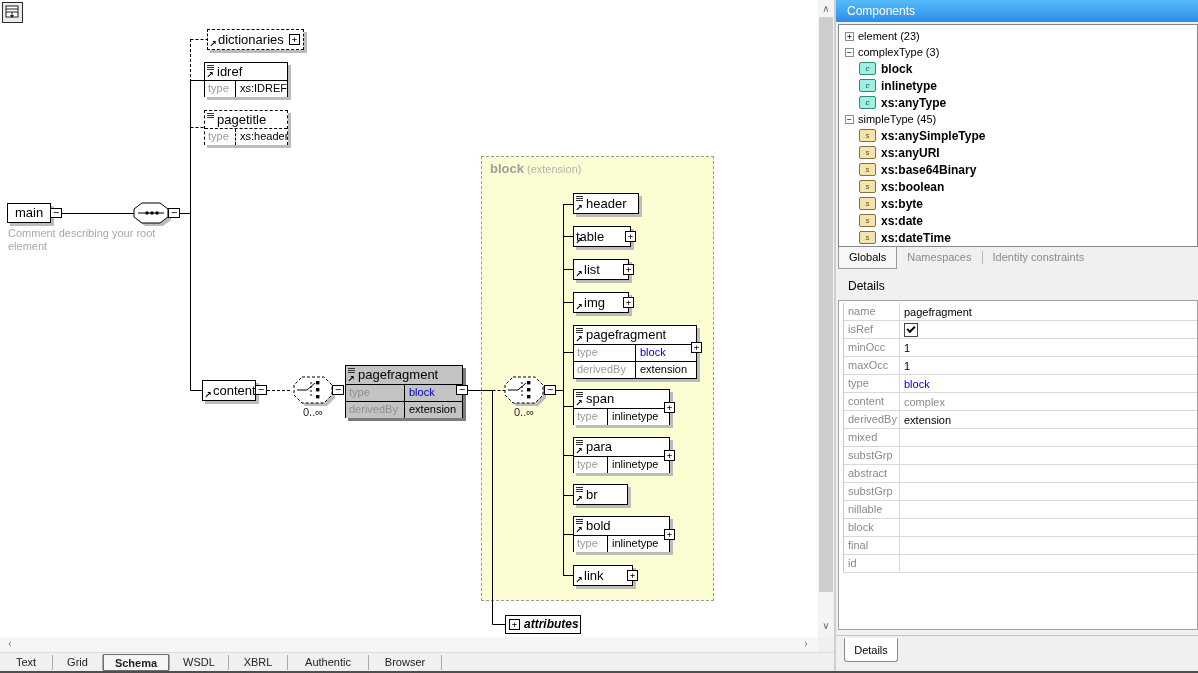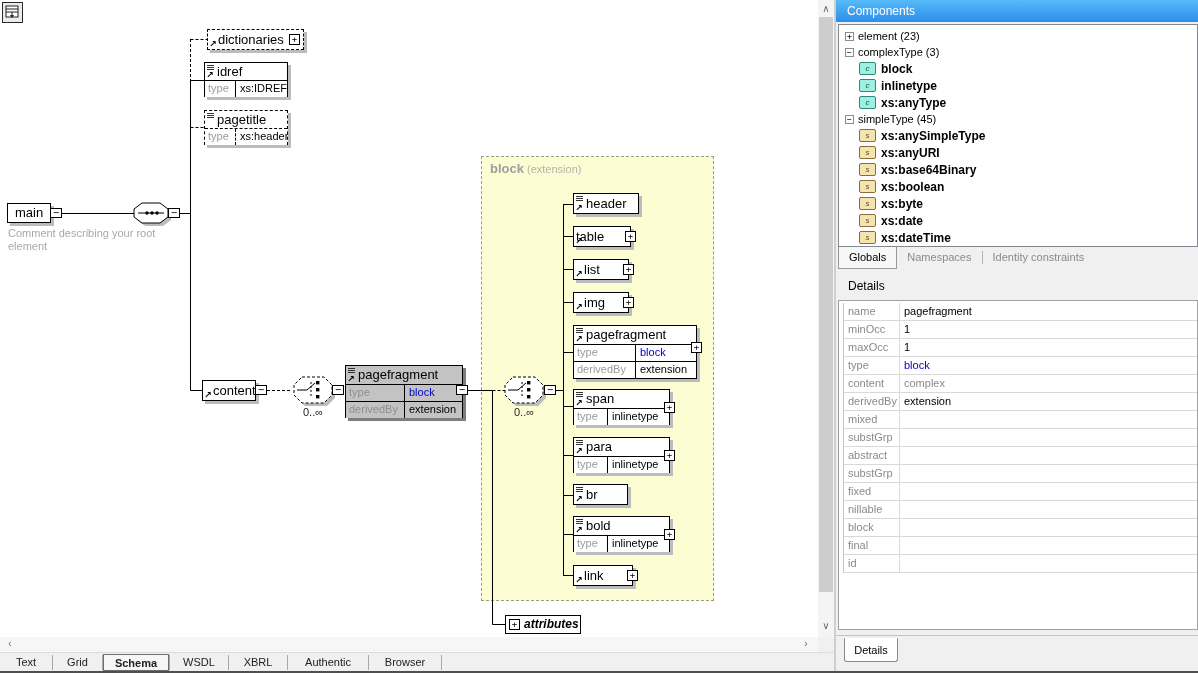--- a/index.html
+++ b/index.html
@@ -69,21 +69,21 @@
   
   #ctabs{position:absolute;left:2px;top:247px;width:360px;height:22px;display:flex;align-items:stretch;background:#f0f0f0;}
   .ctab{padding:0 10px;line-height:21px;font-size:11px;color:#8a8a8a;}
   .ctab.active{background:#f7f7f7;border:1px solid #999;border-top:none;color:#000;}
   .ctabsep{width:1px;height:13px;background:#b5b5b5;margin-top:4px;}
   #dheader{position:absolute;left:12px;top:279px;font-size:12px;color:#000;}
   
   #dgrid{position:absolute;left:2px;top:300px;width:360px;height:330px;background:#fff;
          border:1px solid #a0a0a0;box-sizing:border-box;overflow:hidden;}
   #dgrid .inner{position:absolute;left:4px;top:2px;right:0;border-left:1px solid #c8c8c8;}
-  .drow{height:17px;display:flex;border-bottom:1px solid #d9d9d9;}
+  .drow{height:17px;display:flex;border-bottom:1px solid #d9d9d9;align-items:center;}
   .dlabel{width:56px;flex:none;color:#8a8a8a;padding-left:4px;border-right:1px solid #d9d9d9;height:100%;line-height:16px;box-sizing:border-box;white-space:nowrap;}
   .dvalue{padding-left:4px;color:#000;line-height:16px;white-space:nowrap;}
   .dvalue.link{color:#0000d0;}
   .dvalue.muted{color:#8a8a8a;}
   #checkbox{width:12px;height:12px;border:1px solid #444;margin-left:4px;position:relative;background:#fff;}
   #checkbox:after{content:"";position:absolute;left:2px;top:2px;width:6px;height:3px;
                   border-left:2px solid #000;border-bottom:2px solid #000;transform:rotate(-45deg);}
   #rbottom{position:absolute;left:0;top:635px;width:362px;height:38px;background:#f0f0f0;border-top:1px solid #c4c4c4;}
   #dtab{position:absolute;left:8px;top:2px;width:54px;height:24px;background:#fff;border:1px solid #8a8a8a;
         border-top:1px solid #fff;border-radius:0 0 3px 3px;text-align:center;line-height:22px;font-size:11px;box-sizing:border-box;}
@@ -422,20 +422,24 @@
 
   <div id="dheader">Details</div>
 
   <div id="dgrid">
     <div class="inner">
       <div class="drow">
         <div class="dlabel">name</div>
         <div class="dvalue">pagefragment</div>
       </div>
       <div class="drow">
+        <div class="dlabel">isRef</div>
+        <div id="checkbox"></div>
+      </div>
+      <div class="drow">
         <div class="dlabel">minOcc</div>
         <div class="dvalue">1</div>
       </div>
       <div class="drow">
         <div class="dlabel">maxOcc</div>
         <div class="dvalue">1</div>
       </div>
       <div class="drow">
         <div class="dlabel">type</div>
         <div class="dvalue link">block</div>
@@ -458,24 +462,20 @@
       </div>
       <div class="drow">
         <div class="dlabel">abstract</div>
         <div class="dvalue"></div>
       </div>
       <div class="drow">
         <div class="dlabel">substGrp</div>
         <div class="dvalue"></div>
       </div>
       <div class="drow">
-        <div class="dlabel">fixed</div>
-        <div class="dvalue"></div>
-      </div>
-      <div class="drow">
         <div class="dlabel">nillable</div>
         <div class="dvalue"></div>
       </div>
       <div class="drow">
         <div class="dlabel">block</div>
         <div class="dvalue"></div>
       </div>
       <div class="drow">
         <div class="dlabel">final</div>
         <div class="dvalue"></div>

